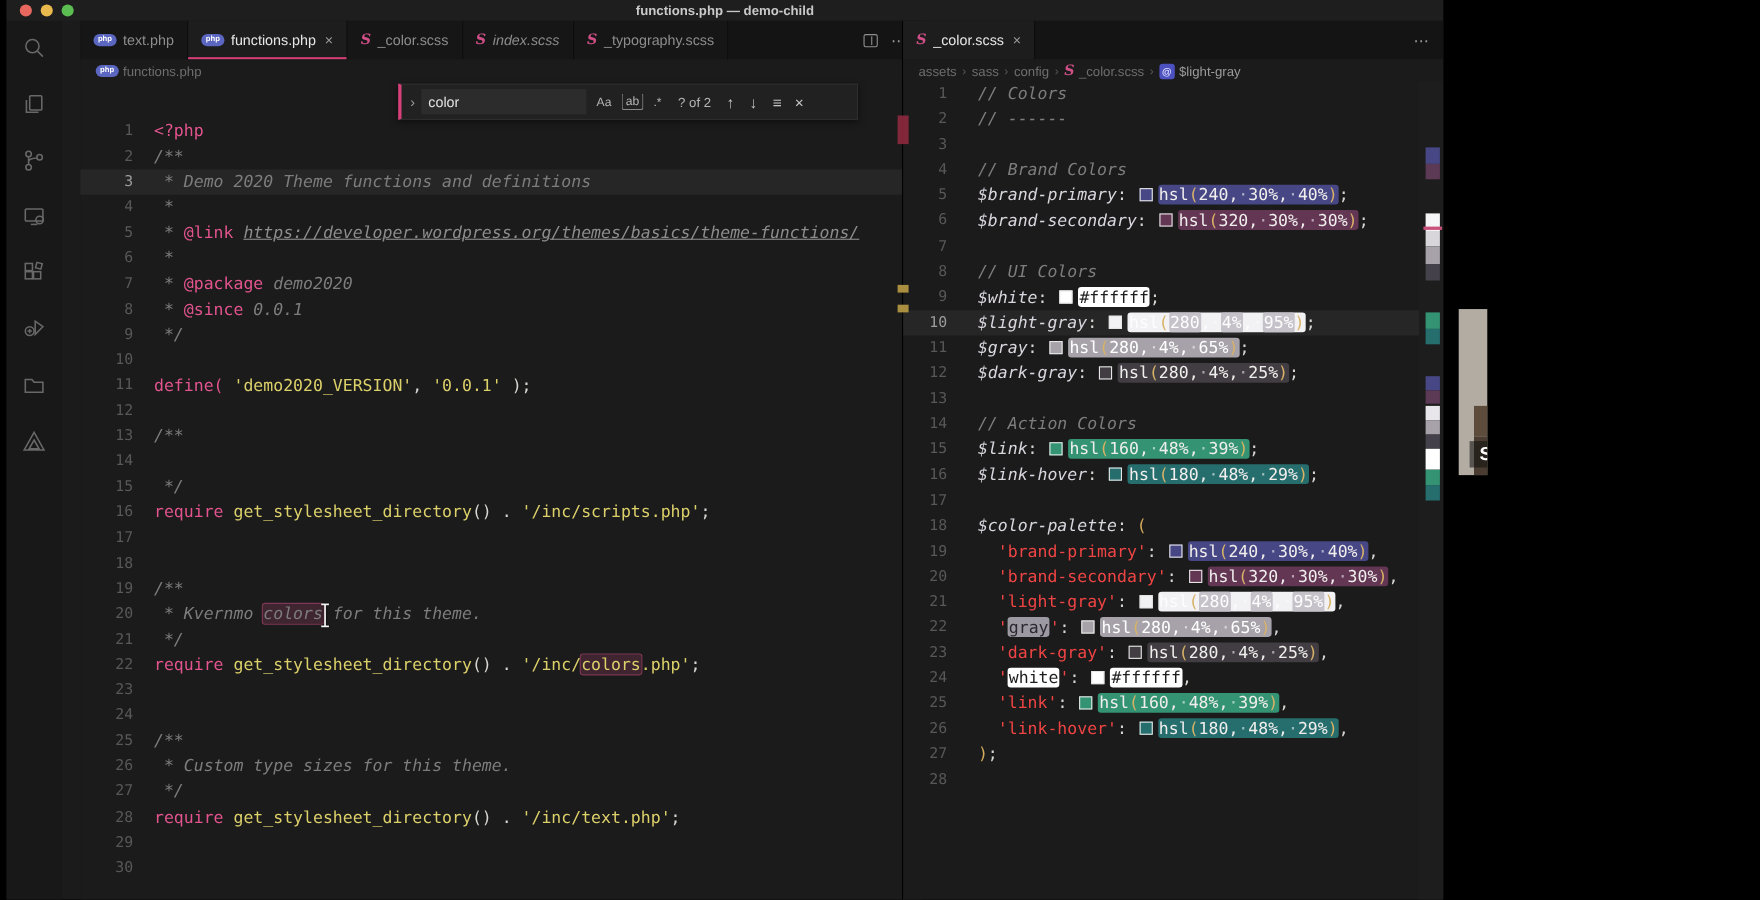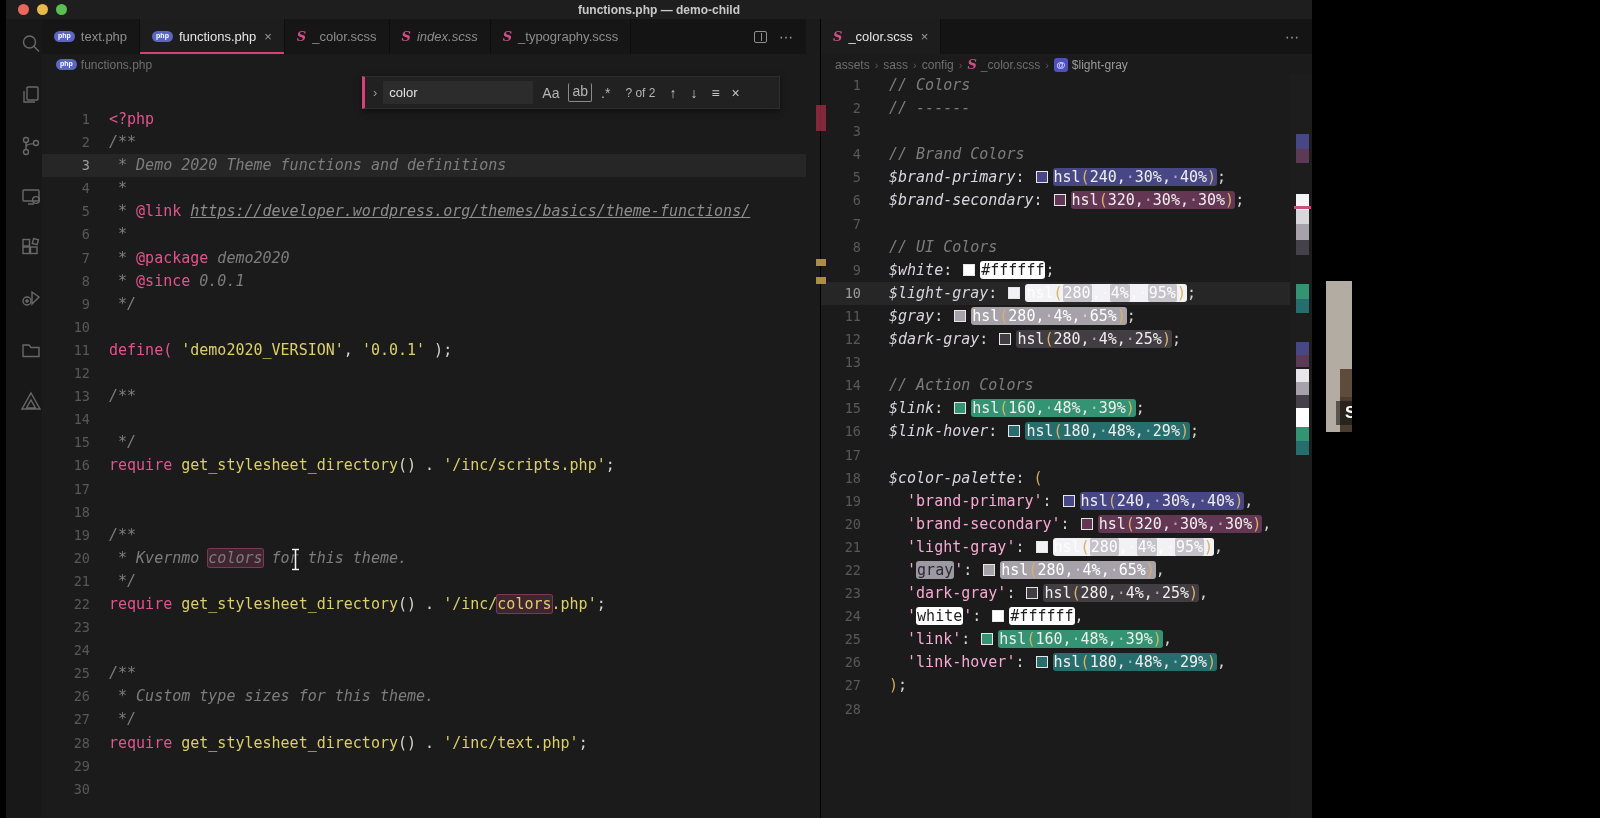--- a/index.html
+++ b/index.html
@@ -16,21 +16,21 @@
   .light.r { background:#e8685f; } .light.y { background:#e9b94e; } .light.g { background:#5bbd52; }
   .win-title { position:absolute; left:0; right:0; text-align:center; color:#c9c9c9; font-size:12px; font-weight:bold; }
 
   
   .activitybar { position:absolute; left:0; top:19px; width:50px; bottom:0; background:#181818;
                  display:flex; flex-direction:column; align-items:center; padding-top:11px; }
   .act-item { width:28px; height:28px; margin-bottom:23px; display:flex; align-items:center; justify-content:center; opacity:.62; }
   .act-item svg { stroke:#9a9a9a; fill:none; stroke-width:1.4; }
 
   
-  .group-left  { position:absolute; left:36px; top:19px; width:764px; bottom:0; background:#1b1b1b; }
+  .group-left  { position:absolute; left:67px; top:19px; width:764px; bottom:0; background:#1b1b1b; }
   .group-right { position:absolute; left:814px; top:19px; width:492px; bottom:0; background:#1b1b1b; border-left:1px solid #000; }
   .tabbar { position:absolute; left:0; top:0; right:0; height:35px; background:#141414; display:flex; align-items:stretch; }
   .tab { display:flex; align-items:center; gap:6px; padding:0 12px; font-size:13px; color:#8d8d8d;
          background:#161616; border-right:1px solid #0d0d0d; position:relative; white-space:nowrap; }
   .tab.active { background:#1d1d1d; color:#e6e6e6; }
   .tab.active.underlined::after { content:""; position:absolute; left:0; right:0; bottom:0; height:2px; background:#d9407a; }
   .tab.preview .tab-label { font-style:italic; }
   .tab-close { color:#9a9a9a; font-size:13px; margin-left:2px; }
   .tab-spacer { flex:1; }
   .tab-actions { display:flex; align-items:center; gap:12px; padding:0 12px; color:#8f8f8f; }
@@ -59,42 +59,42 @@
   .g-right .code { top:55px; } .g-right .ln { width:40px; } .g-right .lb { margin-left:28px; }
 
   .t-k   { color:#e2548e; }
   .t-s   { color:#dcd06a; }
   .t-fn  { color:#dcd06a; }
   .t-c   { color:#7d7d7d; font-style:italic; }
   .t-tag { color:#e2548e; }
   .t-url { color:#8d8d8d; font-style:italic; text-decoration:underline; }
   .t-w   { color:#d8d6d2; }
   .t-v   { color:#d9d6de; font-style:italic; }
-  .t-key { color:#f9a8d4; }
+  .t-key { color:#ef4444; }
   .t-p   { color:#d3a95c; }
   .t-num { color:#f0edec;margin-top:15px; }
   .t-dot { color:rgba(255,255,255,.42); }
   .t-inh { color:inherit; }
   .hl { border-radius:3px; padding:0 1px; color:#f0eeec; }
   .hl .t-w, .hl .t-num { color:inherit; }
   .hl .t-p { color:#d8b267; }
   .hl .t-dot { color:rgba(255,255,255,.55); }
   .numchip { border-radius:2px; padding:0 1px; }
   .box-find { background:rgba(226,84,142,.18); box-shadow:0 0 0 1px rgba(226,84,142,.5); border-radius:2px; }
   .sw { display:inline-block; width:12px; height:12px; border:1.5px solid #e6e6e6; margin:0 5px 0 2px;
         vertical-align:-1px; }
 
   
   .find { position:absolute; left:362px; top:76px; width:418px; height:33px; background:#212121;
           border:1px solid #2e2e2e; border-left:3px solid #d9407a; box-shadow:0 2px 6px rgba(0,0,0,.5);
           display:flex; align-items:center; gap:6px; padding:0 8px; z-index:5; }
   .find-chev { color:#9a9a9a; font-size:13px; }
   .find-input { width:150px; height:23px; background:#2c2c2c; border:none; outline:none; color:#e2e2e2;
                 font-size:13px; font-family:"Liberation Sans",sans-serif; padding:0 6px; }
-  .find-opt { color:#b5b5b5; font-size:14px; padding:1px 3px; border-radius:2px;text-align:center; }
+  .find-opt { color:#b5b5b5; font-size:11px; padding:1px 3px; border-radius:2px;text-align:center; }
   .find-opt.ww { border:1px solid #8a8a8a; border-top:none; line-height:1.1; }
   .find-count { color:#b5b5b5; font-size:12px; margin-left:6px; white-space:nowrap; }
   .find-nav { color:#c5c5c5; font-size:14px; margin-left:8px; }
   .find-close { color:#c5c5c5; font-size:14px; margin-left:6px; }
 
   
   .scroll-col { position:absolute; background:#1d1d1d; }
   .ov-mark { position:absolute; }
   .ibeam { position:absolute; left:289px; top:548px; width:13px; height:23px; z-index:9; }
   .ibeam svg { stroke:#f2f2f2; stroke-width:1.6; filter:drop-shadow(0 0 1px #000); }

